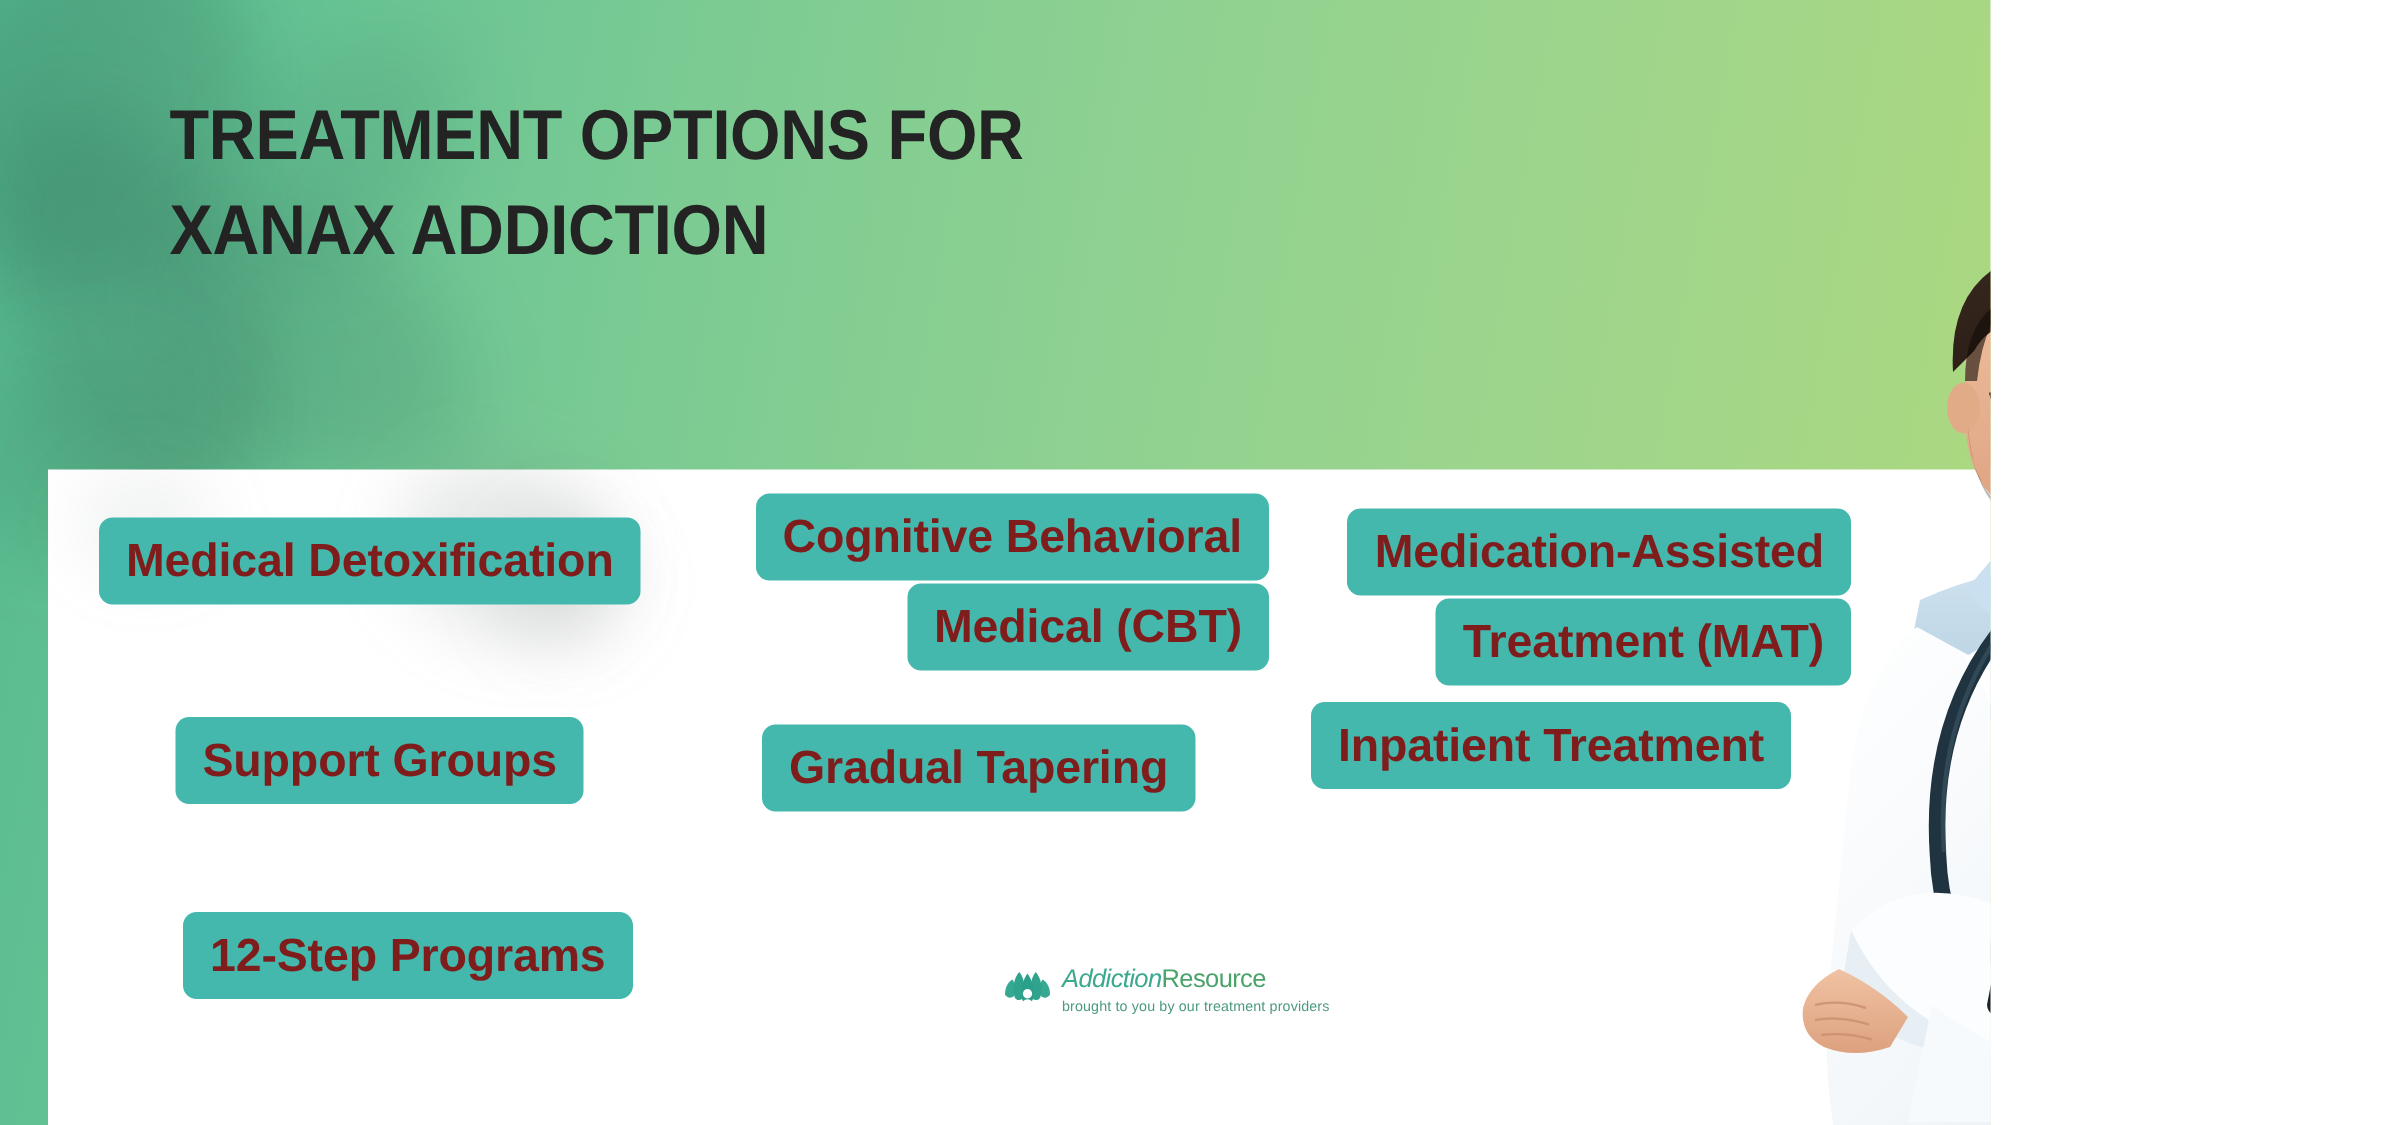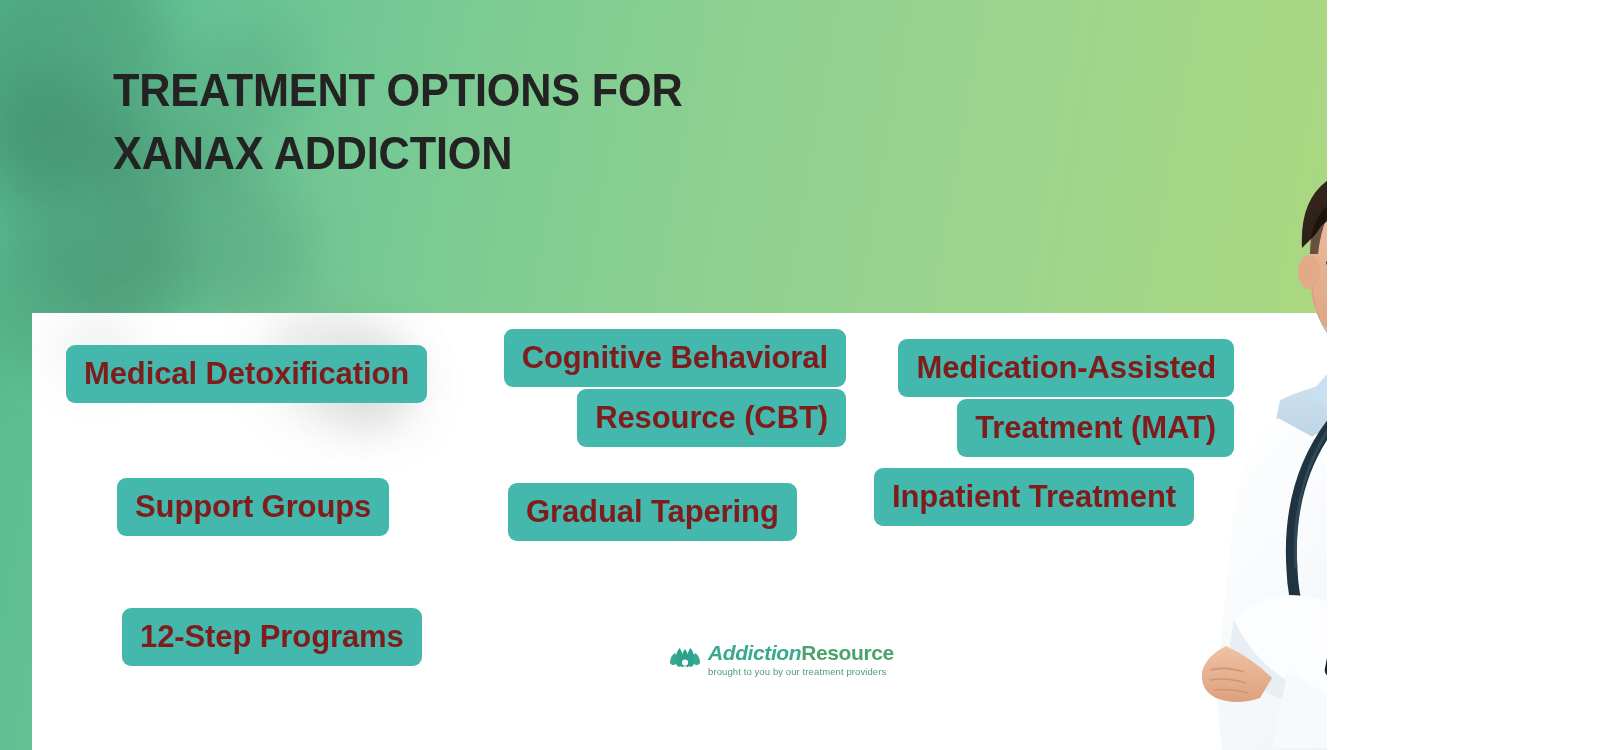--- a/index.html
+++ b/index.html
@@ -135,23 +135,23 @@
   .logo-mark {
     width: 34px;
     height: 30px;
     margin-top: 6px;
     flex: none;
   }
   .logo-text-wrap {
     margin-left: 6px;
   }
   .logo-word {
-    font-size: 21px;
+    font-size: 17px;
     line-height: 25px;
-    font-weight: bold;
+    font-weight: normal;
     font-style: italic;
     color: #3aa98e;
     letter-spacing: -0.4px;
     white-space: nowrap;
   }
   .logo-word .word-2 {
     color: #4aa36a;
     font-style: normal;
   }
   .logo-tagline {
@@ -197,21 +197,21 @@
     <div class="card-wisp wisp-2"></div>
     <div class="card-wisp wisp-3"></div>
   </div>
 
   <div class="pill-block p-detox">
     <div class="pill-line">Medical Detoxification</div>
   </div>
 
   <div class="pill-block p-cbt pill-right">
     <div class="pill-line">Cognitive Behavioral</div>
-    <div class="pill-line">Resource (CBT)</div>
+    <div class="pill-line">Medical (CBT)</div>
   </div>
 
   <div class="pill-block p-mat pill-right">
     <div class="pill-line">Medication-Assisted</div>
     <div class="pill-line">Treatment (MAT)</div>
   </div>
 
   <div class="pill-block p-support">
     <div class="pill-line">Support Groups</div>
   </div>

